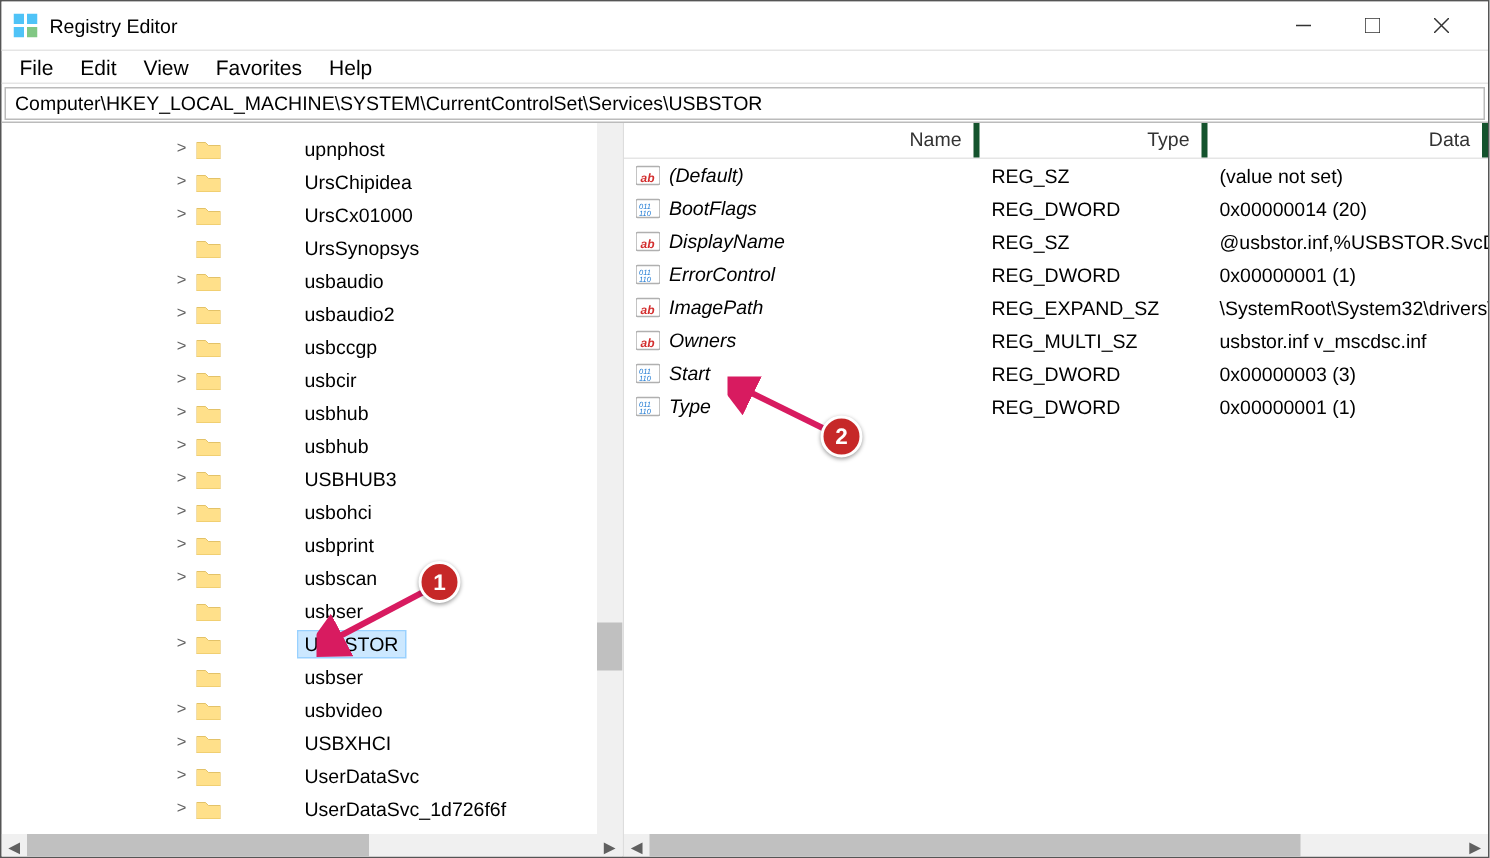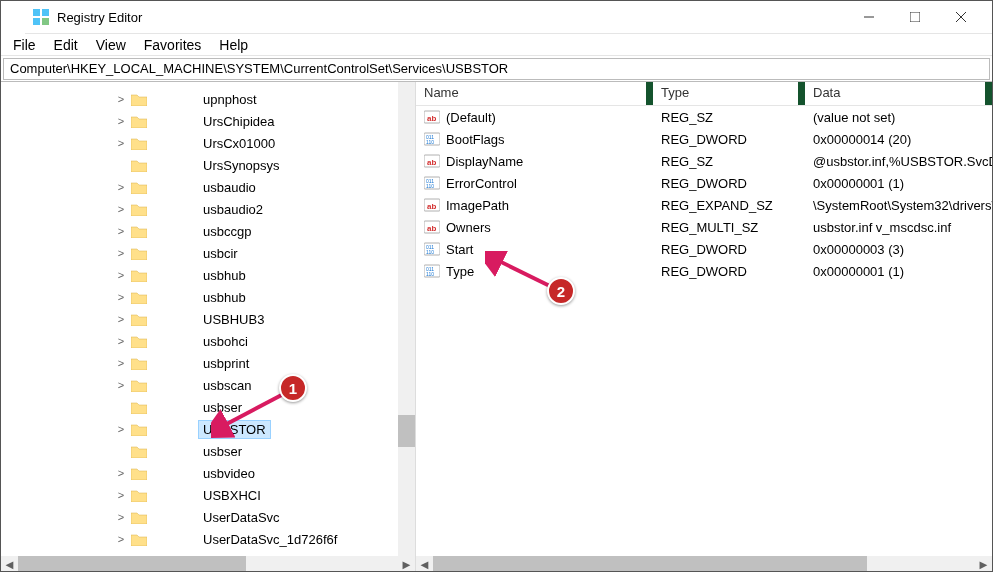--- a/index.html
+++ b/index.html
@@ -1,17 +1,17 @@
 <!DOCTYPE html>
 <html><head>
 <meta charset="utf-8">
 <style>
 * { box-sizing: border-box; margin: 0; padding: 0; }
 body { font-family: "Segoe UI", Tahoma, sans-serif; font-size: 13px; background: #fff; color: #000; width: 993px; height: 572px; overflow: hidden; border: 1px solid #555; position: relative; }
-.titlebar { height: 31px; display: flex; align-items: center; padding: 16px 8px; background: #fff; border-bottom: 1px solid #e5e5e5; margin-left: 24px; }
+.titlebar { height: 31px; display: flex; align-items: center; padding: 16px 8px; background: #fff; border-bottom: 1px solid #e5e5e5; }
 .titlebar .app-icon { width: 16px; height: 16px; margin-right: 8px; }
 .titlebar .title { flex: 1; font-size: 13px; color: #000; }
 .titlebar .win-controls { display: flex; }
 .titlebar .win-btn { width: 46px; height: 31px; display: flex; align-items: center; justify-content: center; color: #333; }
 .menubar { height: 22px; display: flex; align-items: center; padding: 0 4px; gap: 2px; border-bottom: 1px solid #e5e5e5; }
 .menubar .menu-item { padding: 2px 8px; font-size: 14px; }
 .addressbar { height: 26px; display: flex; align-items: center; border-bottom: 1px solid #bbb; }
 .addressbar input { width: 100%; height: 22px; border: 1px solid #bbb; padding: 2px 6px; font-family: inherit; font-size: 13px; margin: 5px 2px; }
 .content { display: flex; height: calc(572px - 31px - 22px - 26px - 2px); }
 .tree-panel { width: 415px; border-right: 1px solid #ddd; position: relative; overflow: hidden; }
@@ -23,28 +23,28 @@
 .tree-hscroll .hthumb { position: absolute; left: 0; width: 60%; height: 17px; background: #c0c0c0; }
 .tree { padding: 6px 0 0 0; overflow: hidden; height: calc(100% - 17px); }
 .tree-row { display: flex; align-items: center; height: 22px; padding-left: 114px; gap: 4px; white-space: nowrap; }
 .tree-row .expand { width: 12px; text-align: center; color: #666; font-size: 11px; display: inline-block; }
 .tree-row .expand.none { visibility: hidden; }
 .folder-icon { width: 16px; height: 13px; }
 .tree-row .label { padding: 1px 4px; margin-left: 48px; }
 .tree-row.selected .label { background: #cce8ff; outline: 1px solid #99d1ff; }
 .list-panel { flex: 1; position: relative; overflow: hidden; }
 .list-header { display: flex; height: 24px; border-bottom: 1px solid #e5e5e5; background: #fff; }
-.list-header .col { padding: 3px 8px; font-size: 13px; color: #333; border-right: 7px solid #14532d; }
+.list-header .col { padding: 3px 8px; font-size: 13px; color: #333; border-right: 4px solid #14532d; text-align: right; }
 .col-name { width: 237px; }
 .col-type { width: 152px; }
 .col-data { flex: 1; }
 .list-body { }
 .list-row { display: flex; align-items: center; height: 22px; }
 .list-row .cell { padding: 0 8px; white-space: nowrap; overflow: hidden; }
-.list-row .name-cell { width: 237px; display: flex; align-items: center; gap: 6px; }
+.list-row .name-cell { width: 237px; display: flex; gap: 6px; font-style: italic; }
 .list-row .type-cell { width: 152px; }
 .list-row .data-cell { flex: 1; }
 .reg-icon { width: 16px; height: 16px; flex-shrink: 0; }
 .list-hscroll { position: absolute; left: 0; right: 0; bottom: 0; height: 17px; background: #f0f0f0; display: flex; align-items: center; }
 .list-hscroll .lbtn, .list-hscroll .rbtn { width: 17px; height: 17px; display: flex; align-items: center; justify-content: center; color: #606060; }
 .list-hscroll .track { flex: 1; height: 17px; position: relative; }
 .list-hscroll .hthumb { position: absolute; left: 0; width: 80%; height: 17px; background: #c0c0c0; }
 .annotation { position: absolute; pointer-events: none; }
 .badge { width: 28px; height: 28px; border-radius: 50%; background: #c62828; color: #fff; display: flex; align-items: center; justify-content: center; font-weight: bold; font-size: 15px; border: 2px solid #fff; box-shadow: 0 1px 3px rgba(0,0,0,0.4); }
 .arrow-svg { position: absolute; }

